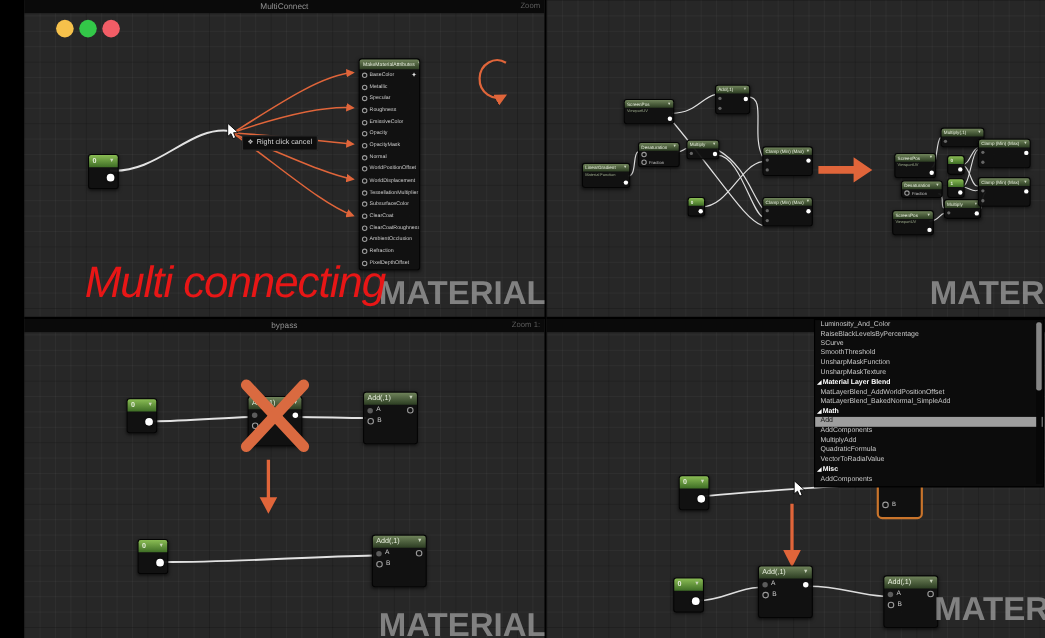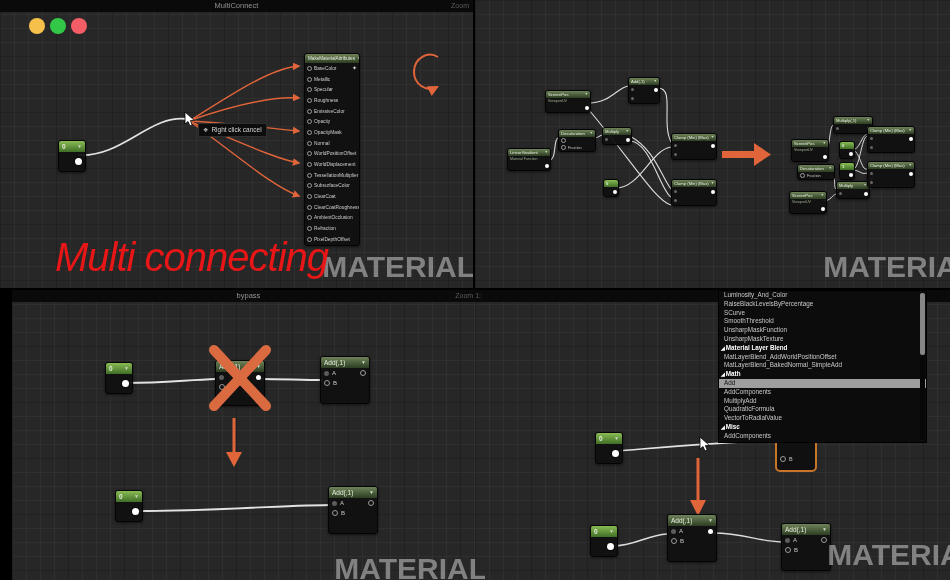--- a/index.html
+++ b/index.html
@@ -5,24 +5,24 @@
   html,body{margin:0;padding:0;background:#000;}
   .stage{position:relative;width:950px;height:580px;overflow:hidden;
          font-family:"Liberation Sans",sans-serif;background:#000;}
   .quad{position:absolute;width:475px;height:290px;overflow:hidden;box-sizing:border-box;
         background-color:#272727;
         background-image:
           linear-gradient(rgba(0,0,0,.30) 1px,transparent 1px),
           linear-gradient(90deg,rgba(0,0,0,.30) 1px,transparent 1px),
           linear-gradient(rgba(255,255,255,.035) 1px,transparent 1px),
           linear-gradient(90deg,rgba(255,255,255,.035) 1px,transparent 1px);
-        background-size:56px 56px,56px 56px,14px 14px,14px 14px;}
+        background-size:56px 56px,56px 56px,14px 14px,14px 14px;margin-left:22px;}
   .quad.tl{left:0;top:0;border-right:2px solid #000;border-bottom:2px solid #000;}
   .quad.tr{left:475px;top:0;border-bottom:2px solid #000;}
-  .quad.bl{left:12px;top:290px;border-right:2px solid #000;}
+  .quad.bl{left:0;top:290px;border-right:2px solid #000;}
   .quad.br{left:475px;top:290px;}
   .titlebar{position:absolute;left:0;top:0;right:0;height:12px;background:#0a0a0a;
             color:#929292;font-size:7.5px;line-height:12px;text-align:center;z-index:3;}
   .zoomlabel{position:absolute;right:4px;top:0;height:12px;line-height:12px;
              font-size:7px;color:#5d5d5d;z-index:4;}
   .dotbtn{position:absolute;width:16px;height:16px;border-radius:50%;top:18px;z-index:4;}
   .caption{position:absolute;z-index:7;color:#e81616;line-height:1;white-space:nowrap;
            letter-spacing:-1px;font-style:italic;}
   .watermark{position:absolute;z-index:6;font-weight:700;font-size:30px;
              color:rgba(165,165,165,.72);white-space:nowrap;}

